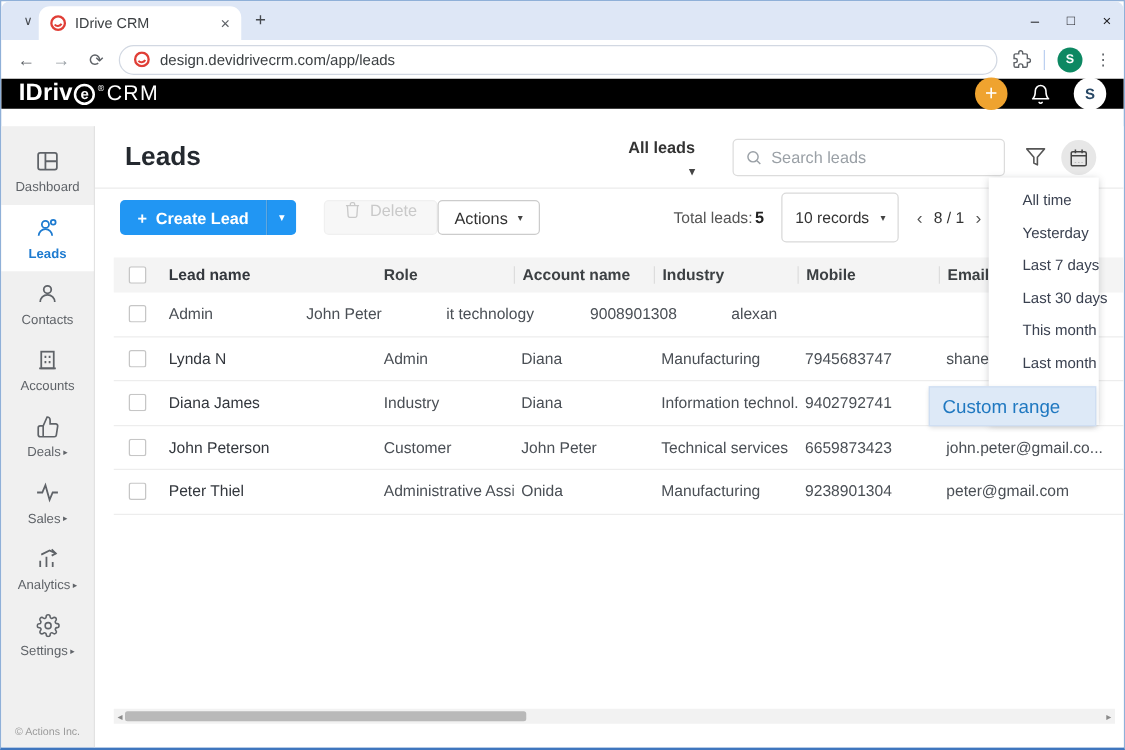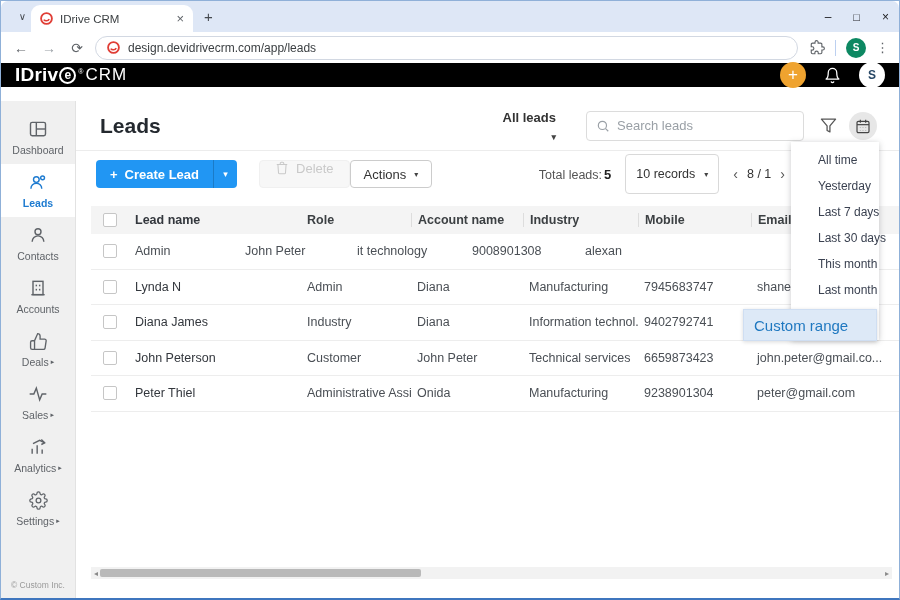--- a/index.html
+++ b/index.html
@@ -273,21 +273,21 @@
     <div class="side-item">
       <svg width="19" height="19" viewBox="0 0 24 24" fill="none" stroke="currentColor" stroke-width="1.6">
         <circle cx="12" cy="12" r="3"></circle>
         <path d="M19.4 15a1.65 1.65 0 0 0 .33 1.82l.06.06a2 2 0 0 1 0 2.83 2 2 0 0 1-2.83 0l-.06-.06a1.65 1.65 0 0 0-1.82-.33 1.65 1.65 0 0 0-1 1.51V21a2 2 0 0 1-2 2 2 2 0 0 1-2-2v-.09A1.65 1.65 0 0 0 9 19.4a1.65 1.65 0 0 0-1.82.33l-.06.06a2 2 0 0 1-2.83 0 2 2 0 0 1 0-2.83l.06-.06a1.65 1.65 0 0 0 .33-1.82 1.65 1.65 0 0 0-1.51-1H3a2 2 0 0 1-2-2 2 2 0 0 1 2-2h.09A1.65 1.65 0 0 0 4.6 9a1.65 1.65 0 0 0-.33-1.82l-.06-.06a2 2 0 0 1 0-2.83 2 2 0 0 1 2.83 0l.06.06a1.65 1.65 0 0 0 1.82.33H9a1.65 1.65 0 0 0 1-1.51V3a2 2 0 0 1 2-2 2 2 0 0 1 2 2v.09a1.65 1.65 0 0 0 1 1.51 1.65 1.65 0 0 0 1.82-.33l.06-.06a2 2 0 0 1 2.83 0 2 2 0 0 1 0 2.83l-.06.06a1.65 1.65 0 0 0-.33 1.82V9a1.65 1.65 0 0 0 1.51 1H21a2 2 0 0 1 2 2 2 2 0 0 1-2 2h-.09a1.65 1.65 0 0 0-1.51 1z"></path>
       </svg>
       <span class="side-label">
           <span>Settings</span>
           <span class="side-arrow">▸</span>
         </span>
     </div>
-    <div class="copyright">© Custom Inc.</div>
+    <div class="copyright">© Actions Inc.</div>
   </div>
 
   <div class="main">
 
     <div class="page-header">
       <div class="page-title">Leads</div>
       <div class="view-select">
         <span>All leads</span>
         <span class="view-caret">▾</span>
       </div>

